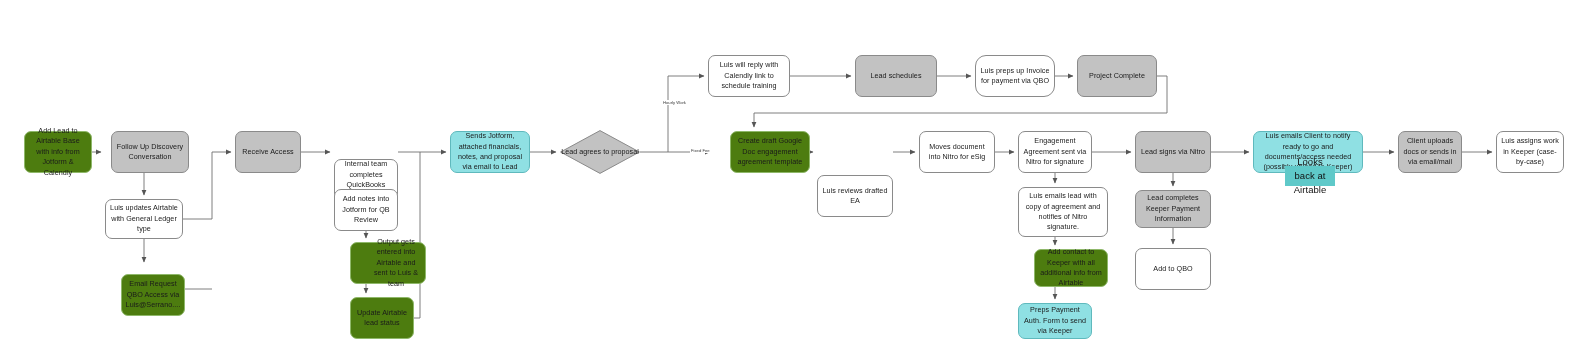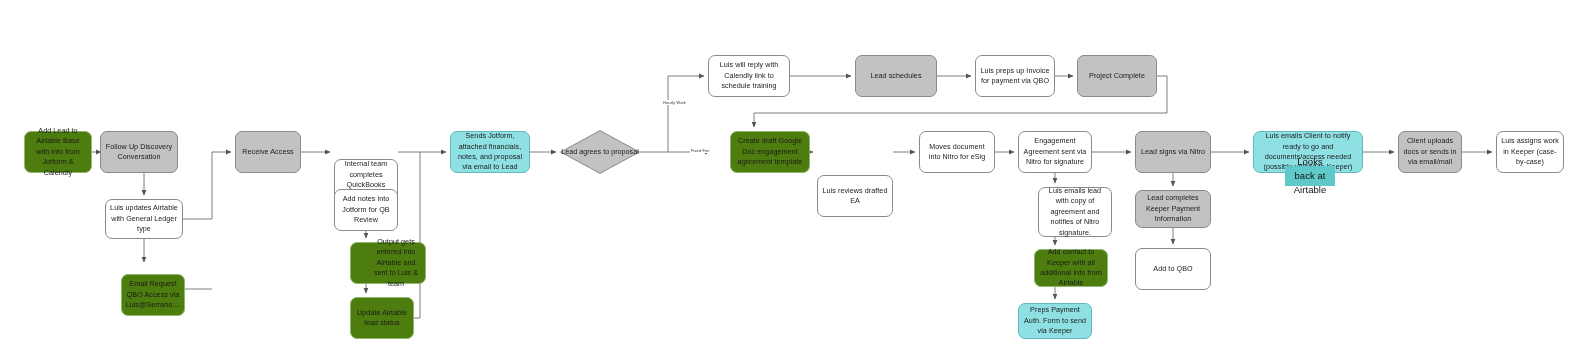--- a/index.html
+++ b/index.html
@@ -158,21 +158,21 @@
       <path d="M1363,152 L1394,152"></path>
 
       <path d="M1462,152 L1492,152"></path>
     </g>
   </svg>
 
   <div class="nodes-layer" id="nodes">
       <div class="node green" style="left: 8px; top: 131px; width: 68px; height: 42px;">
         <span>Add Lead to Airtable Base with info from Jotform &amp; Calendly</span>
       </div>
-      <div class="node gray" style="left: 100px; top: 131px; width: 78px; height: 42px;">
+      <div class="node gray" style="left: 111px; top: 131px; width: 78px; height: 42px;">
         <span>Follow Up Discovery Conversation</span>
       </div>
       <div class="node white" style="left: 105px; top: 199px; width: 78px; height: 40px;">
         <span>Luis updates Airtable with General Ledger type</span>
       </div>
       <div class="node green" style="left: 105px; top: 274px; width: 64px; height: 42px;">
         <span>Email Request QBO Access via Luis@Serrano....</span>
       </div>
       <div class="node gray" style="left: 235px; top: 131px; width: 66px; height: 42px;">
         <span>Receive Access</span>
@@ -197,42 +197,42 @@
           <polygon points="40,0.6 79.4,22 40,43.4 0.6,22" fill="#c2c2c2" stroke="#8a8a8a" stroke-width="1"></polygon>
         </svg>
         <div class="diamond-text">Lead agrees to proposal</div>
       </div>
       <div class="node white" style="left: 708px; top: 55px; width: 82px; height: 42px;">
         <span>Luis will reply with Calendly link to schedule training</span>
       </div>
       <div class="node gray" style="left: 855px; top: 55px; width: 82px; height: 42px; border-radius: 7px;">
         <span>Lead schedules</span>
       </div>
-      <div class="node white" style="left: 975px; top: 55px; width: 80px; height: 42px;">
+      <div class="node white" style="left: 975px; top: 55px; width: 80px; height: 42px; border-radius: 11px;">
         <span>Luis preps up Invoice for payment via QBO</span>
       </div>
       <div class="node gray" style="left: 1077px; top: 55px; width: 80px; height: 42px;">
         <span>Project Complete</span>
       </div>
       <div class="node green" style="left: 714px; top: 131px; width: 80px; height: 42px;">
         <span>Create draft Google Doc engagement agreement template</span>
       </div>
       <div class="node white" style="left: 817px; top: 131px; width: 76px; height: 42px; margin-top: 44px;">
         <span>Luis reviews drafted EA</span>
       </div>
       <div class="node white" style="left: 919px; top: 131px; width: 76px; height: 42px;">
         <span>Moves document into Nitro for eSig</span>
       </div>
       <div class="node white" style="left: 1018px; top: 131px; width: 74px; height: 42px;">
         <span>Engagement Agreement sent via Nitro for signature</span>
       </div>
       <div class="node gray" style="left: 1135px; top: 131px; width: 76px; height: 42px;">
         <span>Lead signs via Nitro</span>
       </div>
-      <div class="node white" style="left: 1018px; top: 187px; width: 74px; height: 50px; margin-left: 20px;">
+      <div class="node white" style="left: 1018px; top: 187px; width: 90px; height: 50px;">
         <span>Luis emails lead with copy of agreement and notifies of Nitro signature.</span>
       </div>
       <div class="node green" style="left: 1018px; top: 249px; width: 74px; height: 38px;">
         <span>Add contact to Keeper with all additional info from Airtable</span>
       </div>
       <div class="node cyan" style="left: 1018px; top: 303px; width: 74px; height: 36px;">
         <span>Preps Payment Auth. Form to send via Keeper</span>
       </div>
       <div class="node gray" style="left: 1135px; top: 190px; width: 76px; height: 38px;">
         <span>Lead completes Keeper Payment Information</span>

